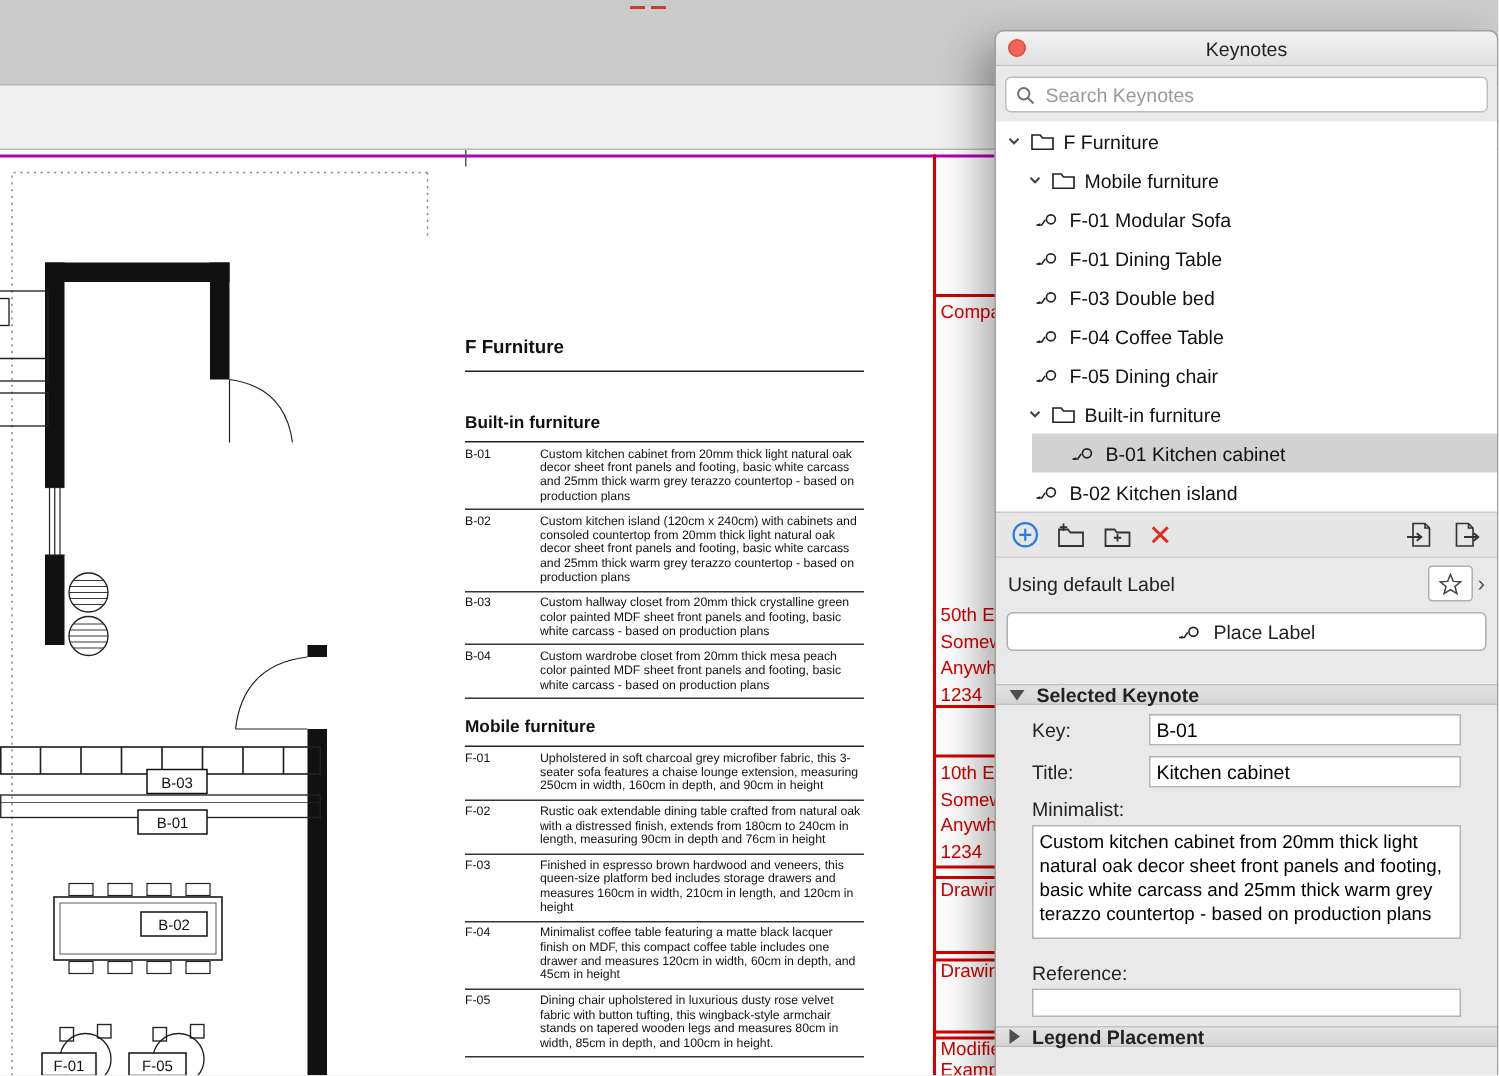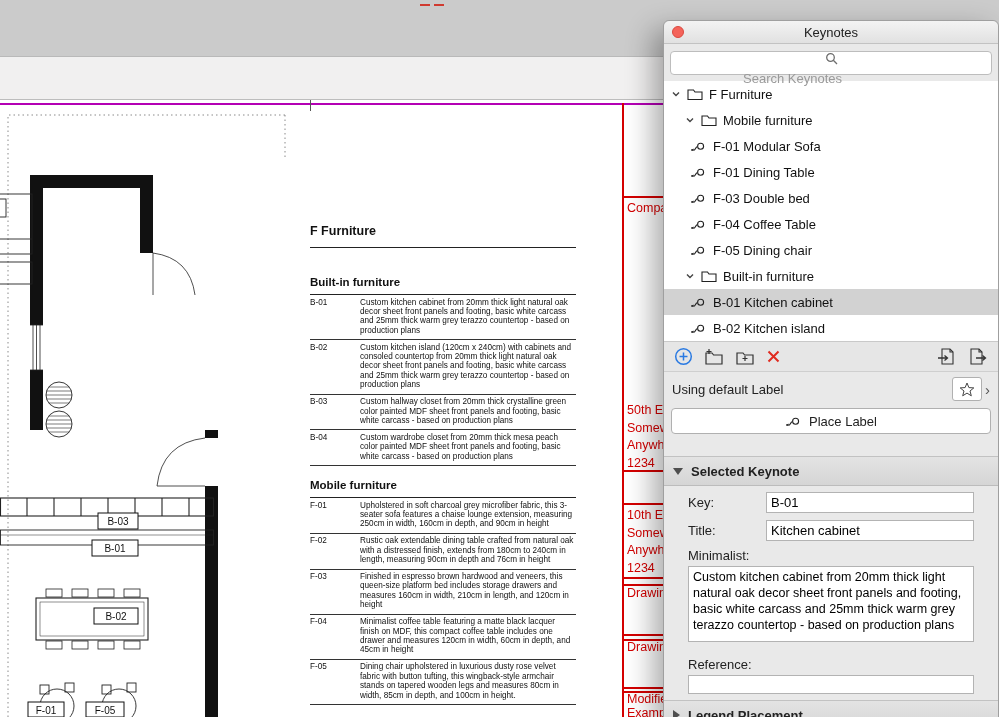--- a/index.html
+++ b/index.html
@@ -34,42 +34,42 @@
   
   .panel { position:absolute; left:663px; top:20px; width:336px; height:700px; z-index:10;
     background:#e9e9e9; border:1px solid #9f9f9f; border-radius:6px 6px 0 0; box-sizing:border-box;
     box-shadow:-10px 10px 28px rgba(0,0,0,.33); font-size:13px; color:#222; overflow:hidden; }
   .ptitle { height:22px; position:relative; display:flex; align-items:center; justify-content:center;
     background:linear-gradient(#f3f3f3,#e1e1e1); border-bottom:1px solid #c2c2c2; border-radius:6px 6px 0 0; }
   .close-dot { position:absolute; left:8px; top:5px; width:12px; height:12px; border-radius:50%;
     background:#f4635a; border:1px solid #d9493f; box-sizing:border-box; }
   .search-wrap { padding:7px 6px 6px; }
   .search-box { height:22px; background:#fff; border:1px solid #bdbdbd; border-radius:4px;
-    display:flex; align-items:center; padding:0 6px; gap:5px;flex-direction:column; }
+    display:flex; align-items:center; padding:0 6px; gap:5px; }
   .search-box input { border:none; outline:none; flex:1; font:13px "Liberation Sans",sans-serif; background:transparent; color:#333; }
   .search-box input::placeholder { color:#9a9a9a; }
   .tree { background:#fff; border-bottom:1px solid #c9c9c9; height:260px; }
   .tree-row { height:26px; display:flex; align-items:center; gap:6px; color:#111; }
-  .tree-row.sel { background:#d2d2d2; }
+  .tree-row.sel { background:#d2d2d2;margin-left:24px; }
   .pl1 { padding-left:7px; } .pl2 { padding-left:21px; } .pl3 { padding-left:26px; }
   .tree-label { white-space:nowrap; }
   .icn { display:flex; align-items:center; }
   .ptoolbar { height:30px; display:flex; align-items:center; gap:11px; padding:0 10px;
     background:#e6e6e6; border-bottom:1px solid #cfcfcf; box-sizing:border-box; }
   .ptoolbar .sp { flex:1; }
   .tool-btn { display:flex; align-items:center; }
   .label-row { display:flex; align-items:center; padding:5px 8px; }
   .star-box { margin-left:auto; width:30px; height:24px; background:#fff; border:1px solid #b0b0b0;
     border-radius:3px; display:flex; align-items:center; justify-content:center; box-sizing:border-box; }
   .after-chev { font-size:15px; color:#555; margin-left:3px; line-height:1; }
   .place-wrap { padding:2px 7px 6px; }
   .place-btn { height:24px; background:#fff; border:1px solid #b0b0b0; border-radius:4px;
     display:flex; align-items:center; justify-content:center; gap:7px; }
   .spacer16 { height:16px; }
-  .sec-header { height:30px; background:linear-gradient(#e3e3e3,#d5d5d5); border-top:1px solid #c2c2c2;
+  .sec-header { height:14px; background:linear-gradient(#e3e3e3,#d5d5d5); border-top:1px solid #c2c2c2;
     border-bottom:1px solid #bcbcbc; display:flex; align-items:center; gap:8px; padding:0 9px;
     font-weight:bold; box-sizing:border-box; }
   .tri-down { width:0; height:0; border-left:5px solid transparent; border-right:5px solid transparent; border-top:7px solid #4e4e4e; }
   .tri-right { width:0; height:0; border-top:5px solid transparent; border-bottom:5px solid transparent; border-left:7px solid #4e4e4e; }
   .form { padding:6px 24px 6px; }
   .frow { display:flex; align-items:center; margin-bottom:7px; }
   .frow label { width:78px; flex:none; }
   .frow input, .ref-input { flex:1; height:19px; border:1px solid #b3b3b3; background:#fff;
     font:13px "Liberation Sans",sans-serif; padding:0 4px; }
   .flabel { margin:5px 0 3px; }

